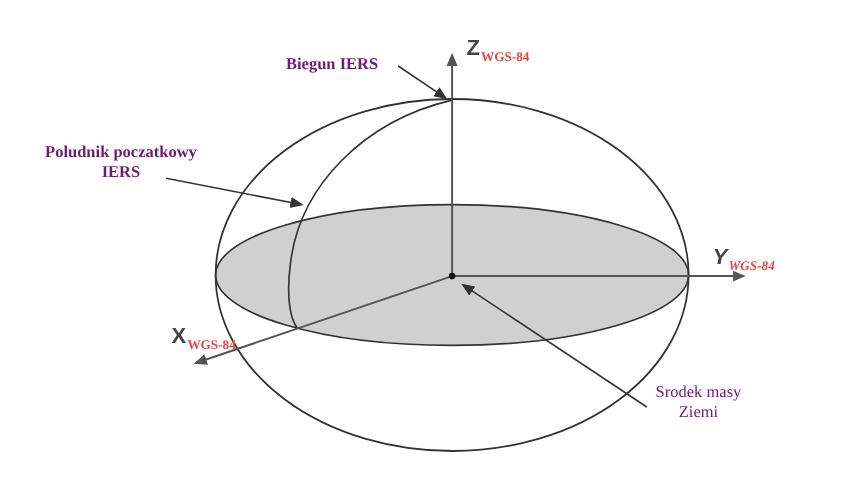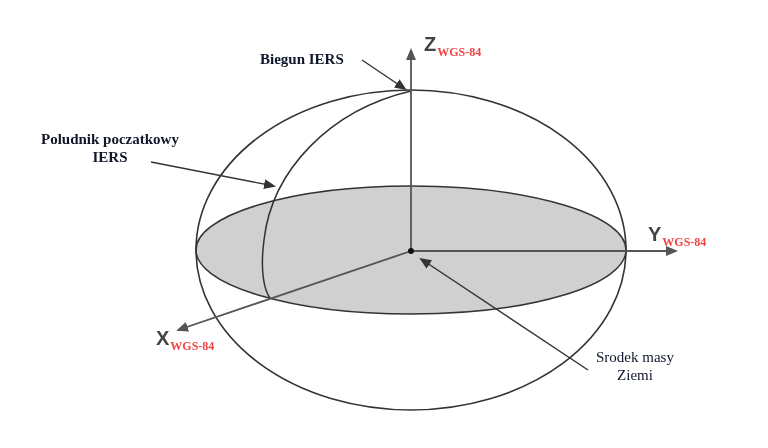--- a/index.html
+++ b/index.html
@@ -16,21 +16,21 @@
     }
     svg.diagram {
       position: absolute;
       left: 0;
       top: 0;
       width: 768px;
       height: 448px;
     }
     .label {
       position: absolute;
-      color: #0f172a;
+      color: #701a75;
       white-space: nowrap;
       line-height: 1;
     }
     .label-bold {
       font-family: "Liberation Serif", "DejaVu Serif", serif;
       font-weight: bold;
       font-size: 15px;
     }
     .label-regular {
       font-family: "Liberation Serif", "DejaVu Serif", serif;
@@ -96,25 +96,25 @@
 
     <line x1="151" y1="162" x2="274" y2="186" stroke="#333333" stroke-width="1.4" marker-end="url(#arrow-dark)"></line>
 
     <line x1="588" y1="370" x2="421" y2="259" stroke="#333333" stroke-width="1.4" marker-end="url(#arrow-dark)"></line>
   </svg>
 
   <div class="axis-label" style="left:424px; top:34px;">
     <span class="axis-letter">Z</span><span class="axis-sub">WGS-84</span>
   </div>
 
-  <div class="axis-label" style="left:648px; top:224px;">
+  <div class="axis-label" style="left:648px; top:224px;font-style:italic;">
     <span class="axis-letter">Y</span><span class="axis-sub">WGS-84</span>
   </div>
 
-  <div class="axis-label" style="left:156px; top:296px;margin-top:32px;">
+  <div class="axis-label" style="left:156px; top:296px;">
     <span class="axis-letter">X</span><span class="axis-sub">WGS-84</span>
   </div>
 
   <div class="label label-bold" style="left:260px; top:52px;">Biegun IERS</div>
 
   <div class="label label-bold" style="left:41px; top:132px; text-align:center;">
     <span class="block">Poludnik poczatkowy</span>
     <span class="block" style="margin-top:3px;">IERS</span>
   </div>
 

